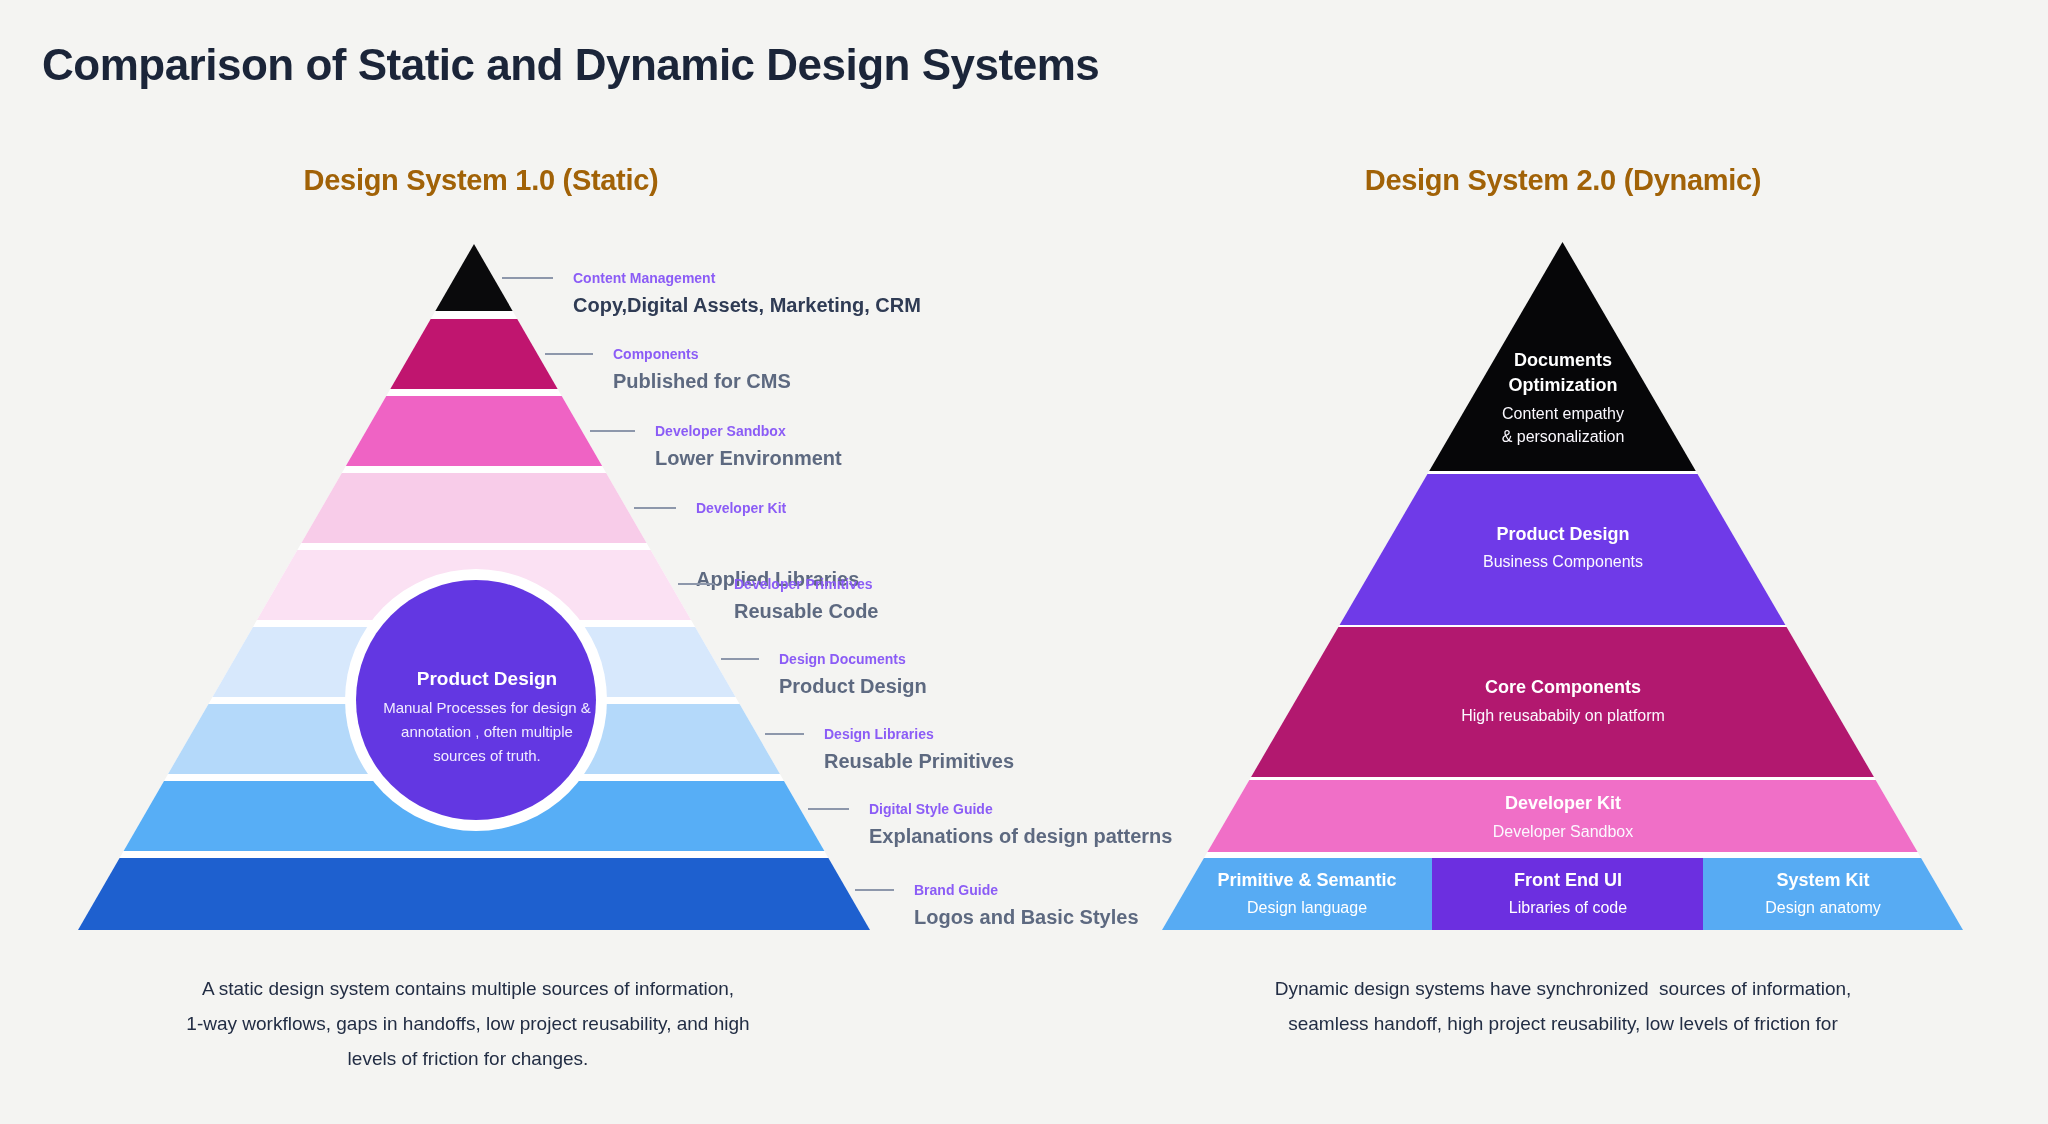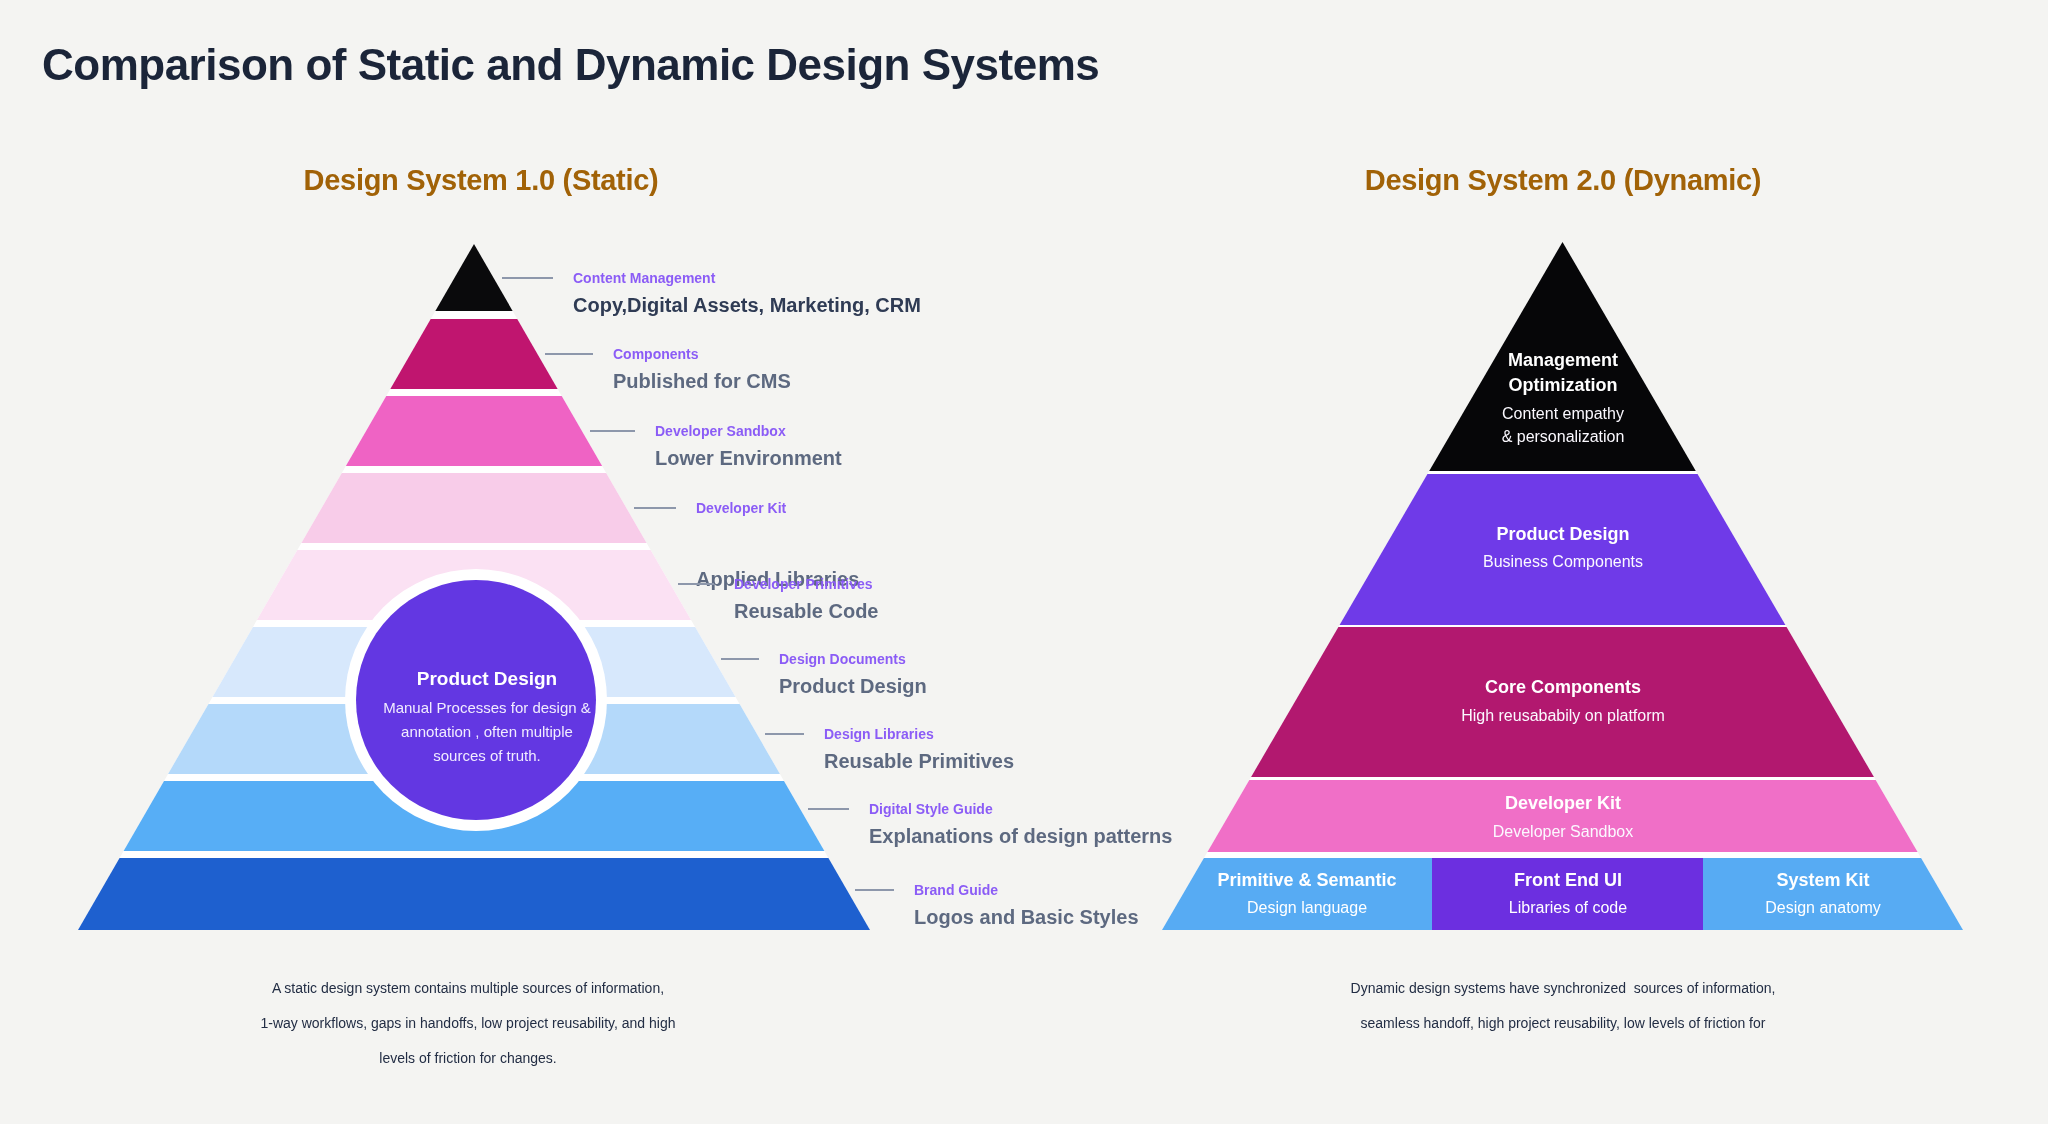--- a/index.html
+++ b/index.html
@@ -54,21 +54,21 @@
   }
   .r-text-line{
     position:absolute;width:420px;text-align:center;white-space:nowrap;
     color:#ffffff;
   }
   .r-title{font-size:18px;font-weight:700;height:25px;line-height:25px;}
   .r-sub{font-size:16px;font-weight:400;height:23px;line-height:23px;color:#fbf9ff;}
   .cell-text{position:absolute;width:260px;text-align:center;white-space:nowrap;color:#ffffff;}
   .caption{
     position:absolute;top:971px;width:800px;text-align:center;
-    font-size:14px;color:#222d44;
+    font-size:19px;color:#222d44;
   }
   .caption-line{height:35px;line-height:35px;white-space:pre-wrap;}
   .caption-left{left:68px;}
   .caption-right{left:1163px;}
 </style>
 </head>
 <body>
 
 <div class="canvas">
 
@@ -133,21 +133,21 @@
   <div class="pyramid" id="right-pyramid">
       <div class="stripe" style="top: 0px; height: 229px; background: rgb(6, 6, 8);"></div>
       <div class="stripe" style="top: 232px; height: 151px; background: rgb(111, 58, 232);"></div>
       <div class="stripe" style="top: 385px; height: 150px; background: rgb(178, 24, 111);"></div>
       <div class="stripe" style="top: 538px; height: 72px; background: rgb(240, 111, 199);"></div>
       <div class="stripe" style="top: 616px; height: 72px; background: rgb(87, 171, 243);"></div>
       <div style="position: absolute; left: 270px; width: 271px; top: 616px; height: 72px; background: rgb(108, 47, 224);"></div>
     </div>
 
   <div id="right-texts">
-      <div class="r-text-line r-title" style="left: 1353px; top: 348px;">Management</div>
+      <div class="r-text-line r-title" style="left: 1353px; top: 348px;">Documents</div>
       <div class="r-text-line r-title" style="left: 1353px; top: 373px;">Optimization</div>
       <div class="r-text-line r-sub" style="left: 1353px; top: 402px;">Content empathy</div>
       <div class="r-text-line r-sub" style="left: 1353px; top: 425px;">&amp; personalization</div>
       <div class="r-text-line r-title" style="left: 1353px; top: 522px;">Product Design</div>
       <div class="r-text-line r-sub" style="left: 1353px; top: 550px;">Business Components</div>
       <div class="r-text-line r-title" style="left: 1353px; top: 675px;">Core Components</div>
       <div class="r-text-line r-sub" style="left: 1353px; top: 704px;">High reusababily on platform</div>
       <div class="r-text-line r-title" style="left: 1353px; top: 791px;">Developer Kit</div>
       <div class="r-text-line r-sub" style="left: 1353px; top: 820px;">Developer Sandbox</div>
       <div class="cell-text r-title" style="left: 1177px; top: 868px;">Primitive &amp; Semantic</div>

